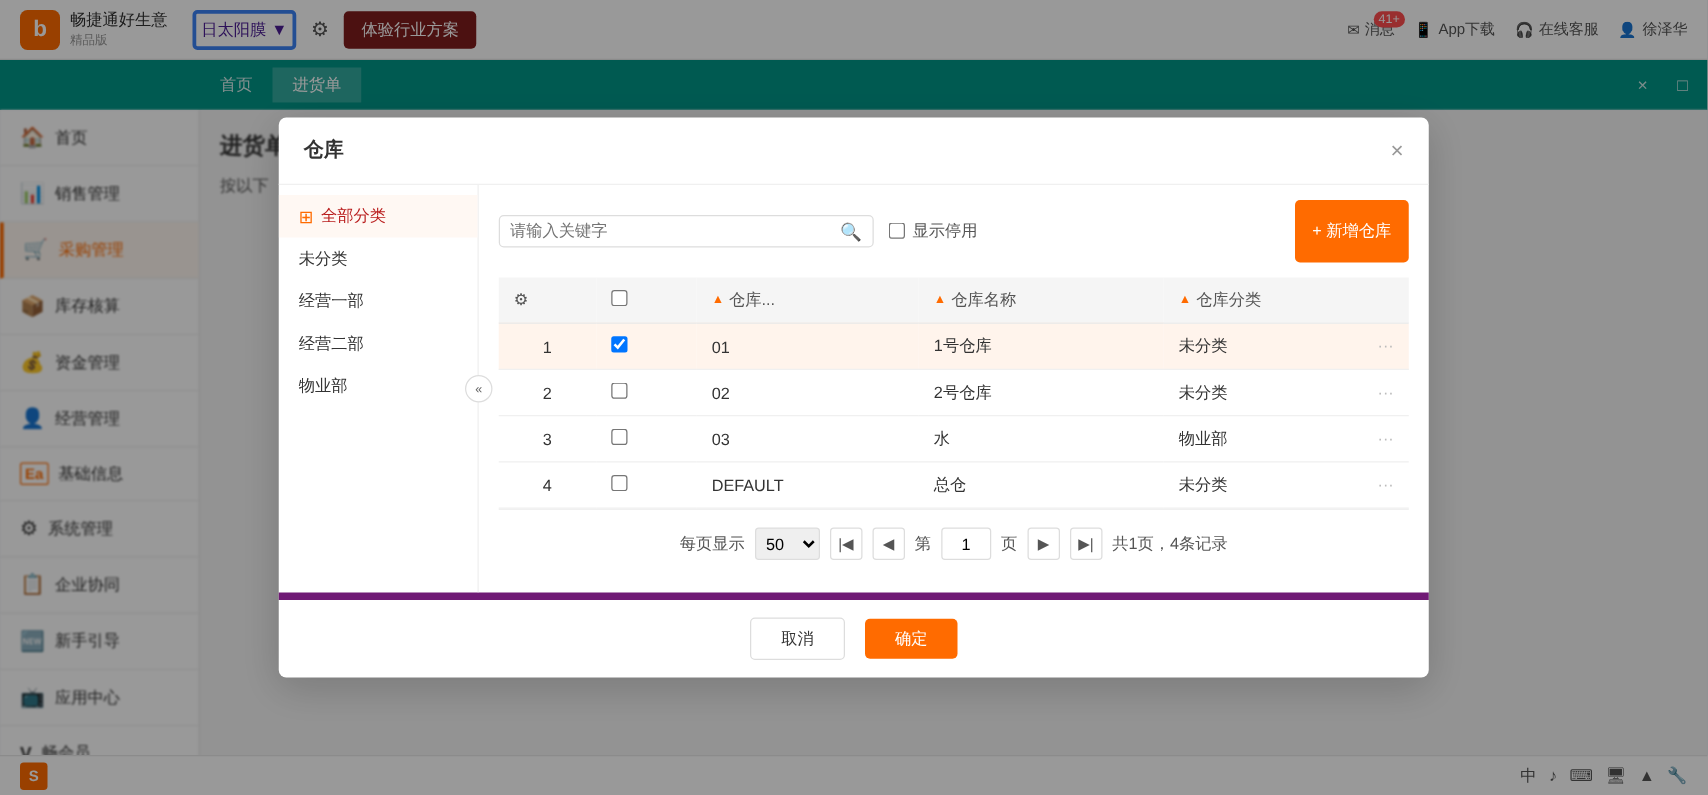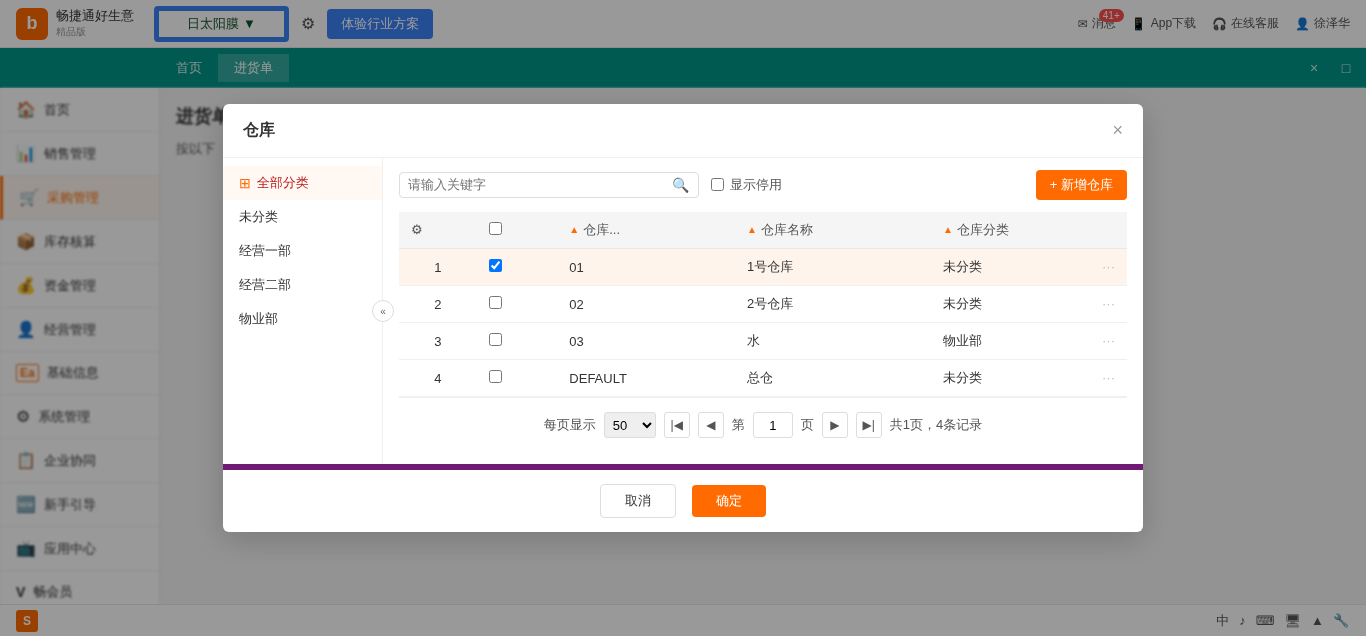--- a/index.html
+++ b/index.html
@@ -26,29 +26,29 @@
       width: 32px; height: 32px;
       background: #ff6b00;
       border-radius: 6px;
       display: flex; align-items: center; justify-content: center;
       color: #fff; font-size: 18px; font-weight: bold;
     }
     .logo-text { font-size: 13px; color: #333; line-height: 1.3; }
     .logo-sub { font-size: 10px; color: #999; }
     .store-selector {
       display: flex; align-items: center; gap: 4px;
-      padding: 4px 28px; border: 5px solid #3b82f6; border-radius: 4px;
-      cursor: pointer; color: #14532d;
+      padding: 4px 4px; border: 3px solid #3b82f6; border-radius: 4px;
+      cursor: pointer; color: #4c1d95;
     }
     .header-actions {
       margin-left: auto;
       display: flex; align-items: center; gap: 16px;
     }
     .header-btn {
-      background: #3b82f6; color: #fff;
+      background: #7f1d1d; color: #fff;
       border: none; border-radius: 4px;
       padding: 6px 14px; cursor: pointer; font-size: 13px;
     }
     .header-icon-item {
       display: flex; align-items: center; gap: 4px; cursor: pointer;
       font-size: 12px; color: #555; position: relative;
     }
     .badge {
       background: #ff4d4f; color: #fff;
       border-radius: 10px; font-size: 10px;
@@ -186,21 +186,21 @@
       background: transparent;
     }
     .search-icon { color: #999; font-size: 14px; }
     .checkbox-label {
       display: flex; align-items: center; gap: 6px; color: #555; font-size: 13px;
     }
     .add-btn {
       margin-left: auto;
       background: #ff6b00; color: #fff;
       border: none; border-radius: 4px;
-      padding: 6px 14px; cursor: pointer; font-size: 13px;
+      padding: 16px 14px; cursor: pointer; font-size: 13px;
     }
 
     
     .warehouse-table {
       width: 100%; border-collapse: collapse; font-size: 13px;
     }
     .warehouse-table th {
       background: #f5f5f5; border-bottom: 1px solid #e8e8e8;
       padding: 9px 12px; text-align: left; color: #555; font-weight: normal;
     }

